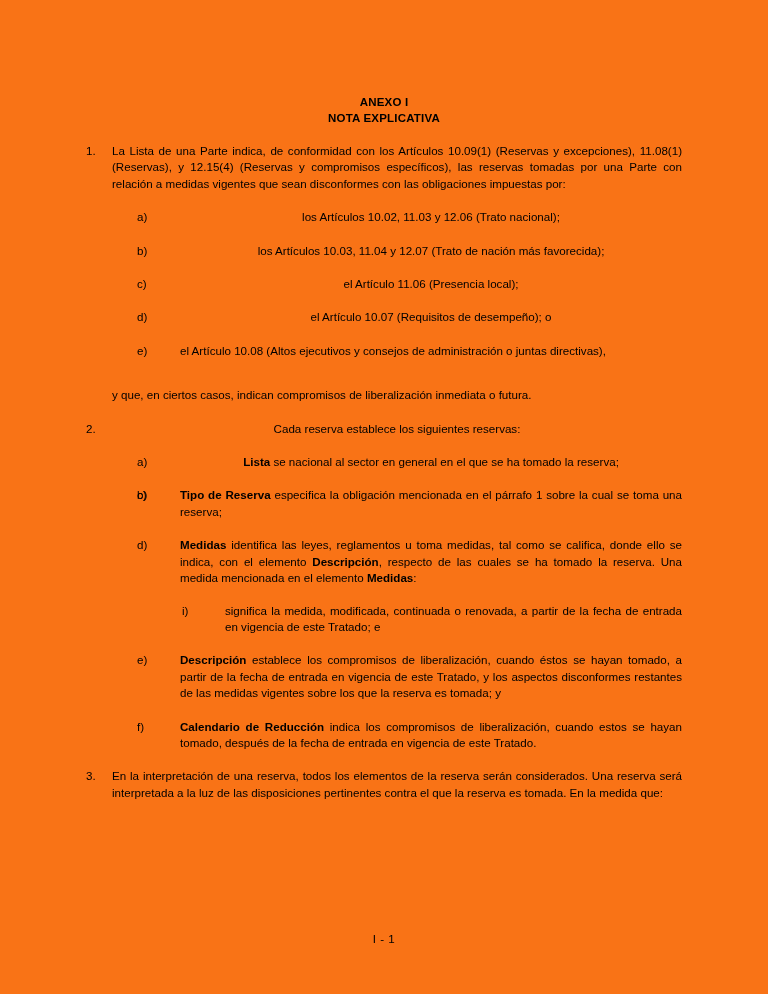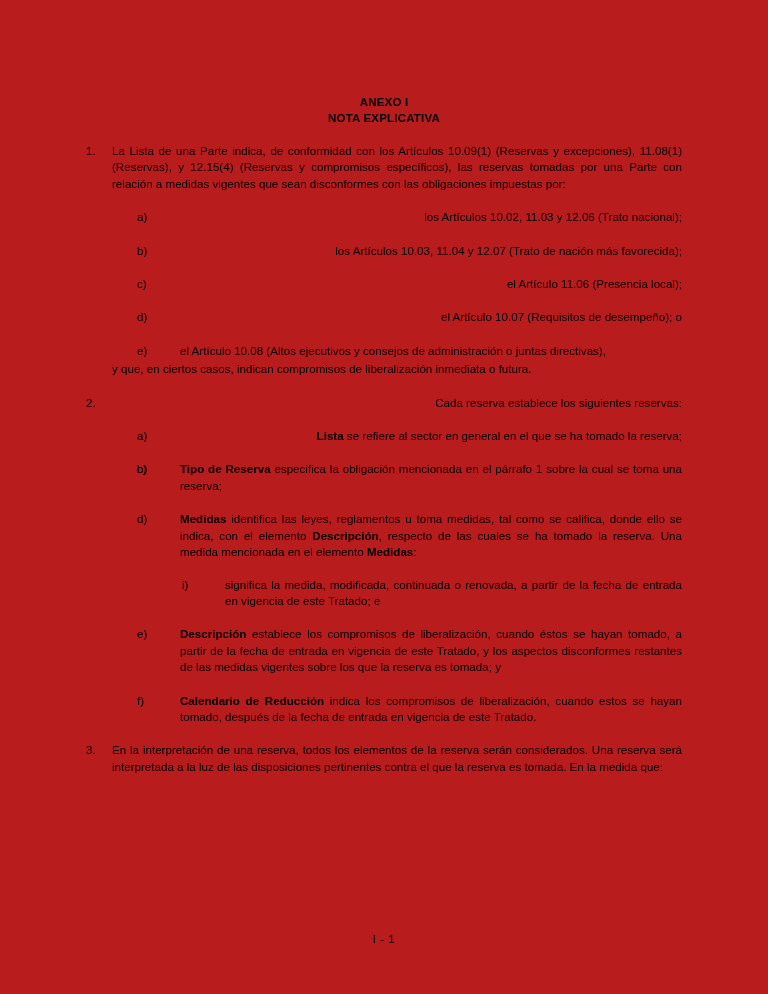--- a/index.html
+++ b/index.html
@@ -9,21 +9,21 @@
   }
   body {
     font-family: "Liberation Sans", sans-serif;
     color: #000000;
   }
   .page {
     position: relative;
     width: 768px;
     height: 994px;
     margin: 0 auto;
-    background: #b91c1c;
+    background: #f97316;
     box-sizing: border-box;
     overflow: hidden;
     text-decoration: underline;
   }
   .content {
     position: absolute;
     left: 86px;
     top: 94px;
     width: 596px;
   }
@@ -83,29 +83,29 @@
   .lvl3 > .marker {
     position: absolute;
     left: 96px;
     top: 0;
     width: 34px;
     text-align: left;
   }
 
   
   .tail {
-    margin-top: 2px;
+    margin-top: 28px;
     padding-left: 26px;
     text-align: left;
   }
 
   
   .para .body { display: block; }
 
-  .nostretch { text-align: right; }
+  .nostretch { text-align: center; }
 
   b, .b { font-weight: bold; }
 
   
   .footer {
     position: absolute;
     left: 0;
     right: 0;
     top: 932px;
     text-align: center;
@@ -157,21 +157,21 @@
 
     <div class="para tail">y que, en ciertos casos, indican compromisos de liberalización inmediata o futura.</div>
 
     <div class="para lvl1">
       <span class="marker">2.</span>
       <span class="body nostretch">Cada reserva establece los siguientes reservas:</span>
     </div>
 
     <div class="para lvl2">
       <span class="marker">a)</span>
-      <span class="body nostretch"><b>Lista</b><span> se refiere al sector en general en el que se ha tomado la reserva;</span></span>
+      <span class="body nostretch"><b>Lista</b><span> se nacional al sector en general en el que se ha tomado la reserva;</span></span>
     </div>
 
     <div class="para lvl2">
       <span class="marker">b)</span>
     </div>
 
     <div class="para lvl2">
       <span class="marker">c)</span>
       <span class="body"><b>Tipo de Reserva</b><span> especifica la obligación mencionada en el párrafo 1 sobre la cual se toma una reserva;</span></span>
     </div>

